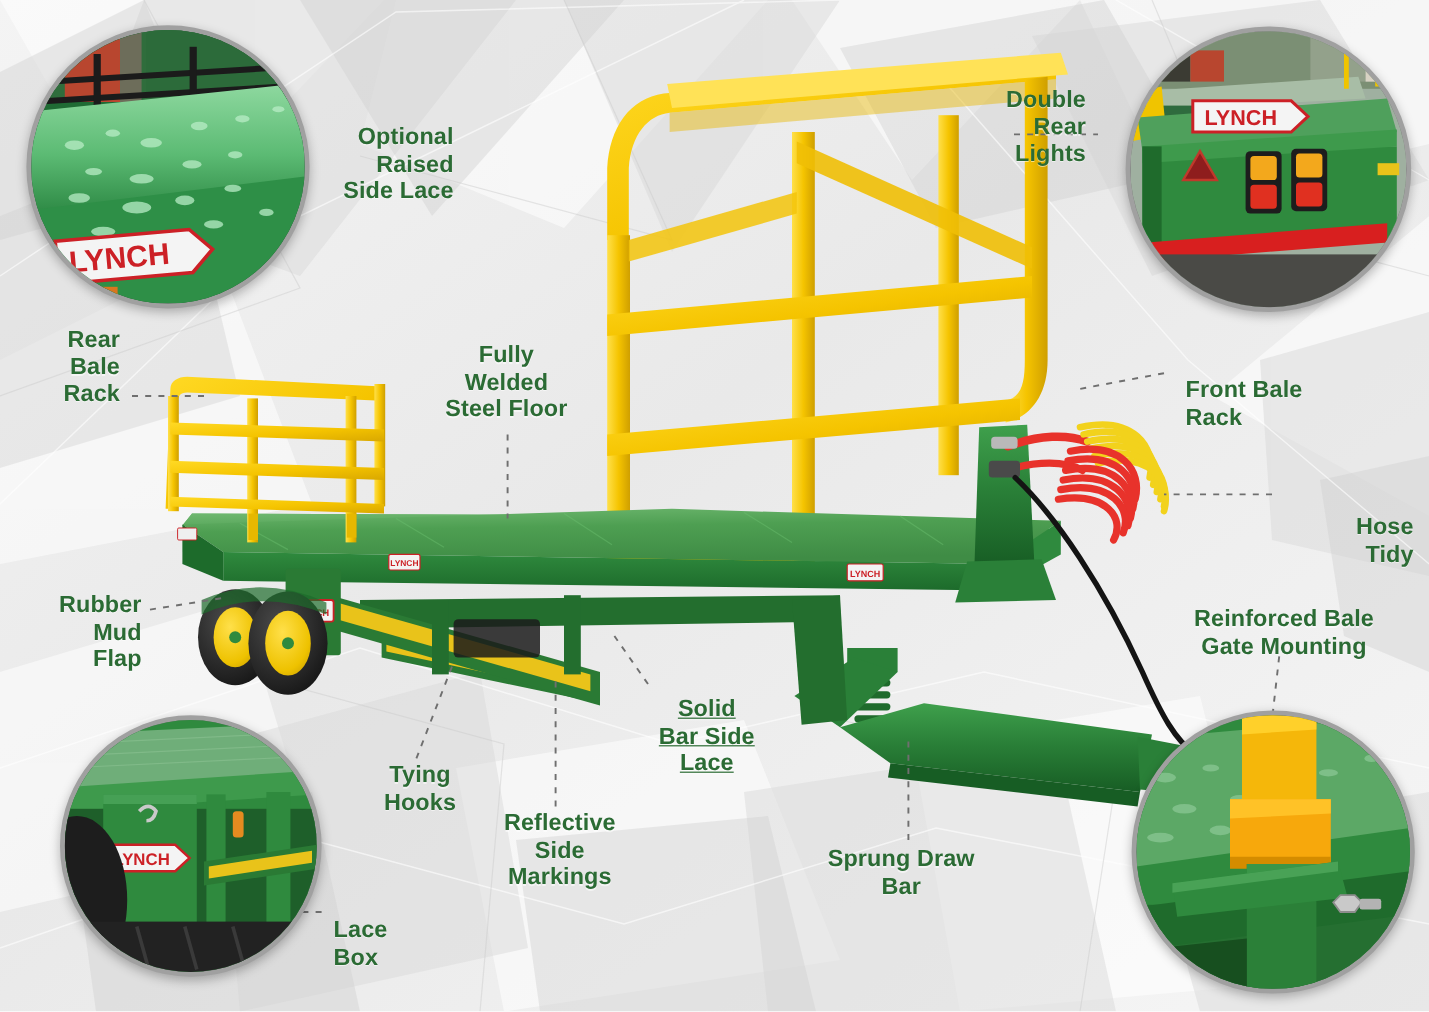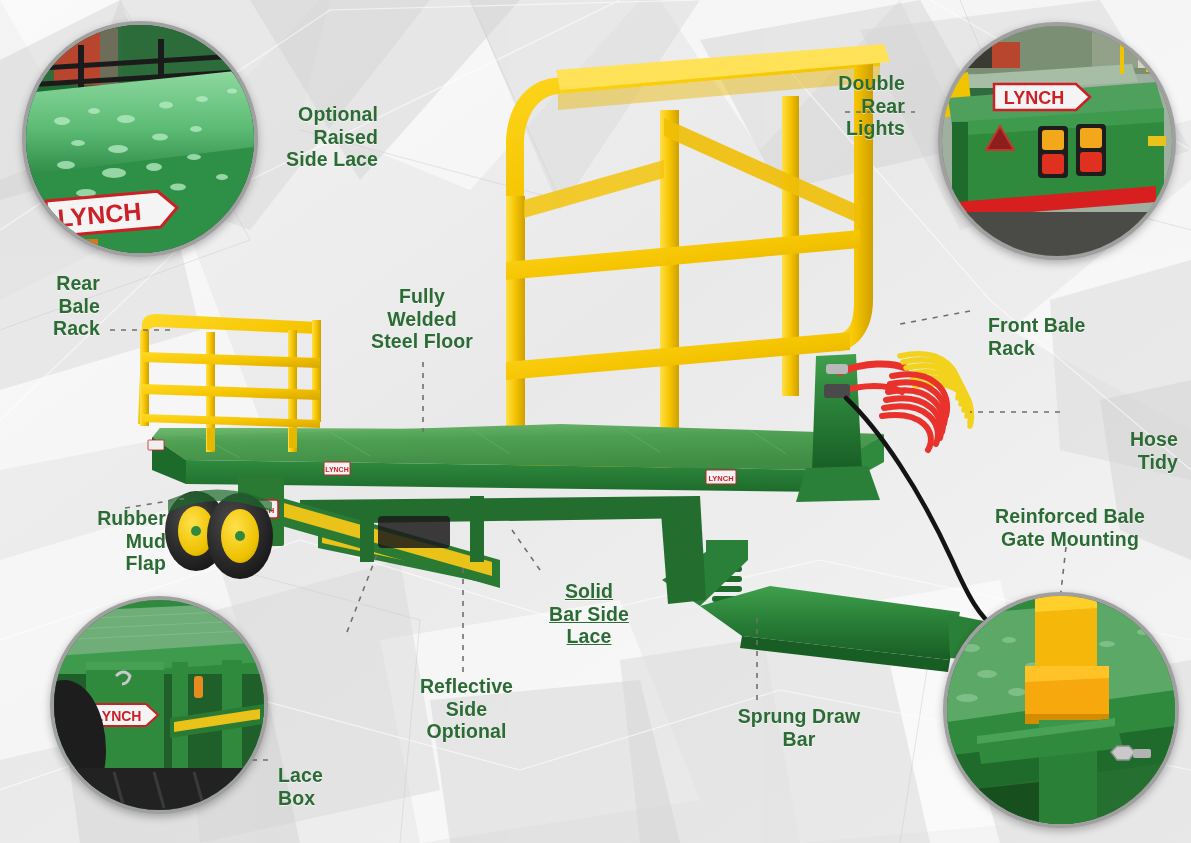--- a/index.html
+++ b/index.html
@@ -544,35 +544,37 @@
   <div class="lbl c" style="left:352px;top:285px;width:140px;">Fully
 Welded
 Steel Floor</div>
 
   <div class="lbl l" style="left:988px;top:298px;width:170px;">Front Bale
 Rack</div>
 
   <div class="lbl l" style="left:1078px;top:412px;width:100px;text-align:right;">Hose
 Tidy</div>
 
-  <div class="lbl r" style="left:0px;top:507px;width:118px;padding-left:48px;">Rubber
+  <div class="lbl r" style="left:0px;top:493px;width:118px;">Rubber
 Mud
 Flap</div>
 
   <div class="lbl c" style="left:975px;top:505px;width:190px;">Reinforced Bale
 Gate Mounting</div>
 
   <div class="lbl c" style="left:533px;top:580px;width:112px;text-decoration:underline;">Solid
 Bar Side
 Lace</div>
 
+  <div class="lbl c" style="left:300px;top:635px;width:100px;">Tying
+Hooks</div>
 
   <div class="lbl c" style="left:404px;top:675px;width:125px;">Reflective
 Side
-Optional</div>
-
-  <div class="lbl c" style="left:724px;top:705px;width:150px;">Sprung Draw
+Markings</div>
+
+  <div class="lbl c" style="left:676px;top:705px;width:150px;">Sprung Draw
 Bar</div>
 
   <div class="lbl l" style="left:278px;top:748px;width:90px;">Lace
 Box</div>
 
 </div>
 
 </body></html>

